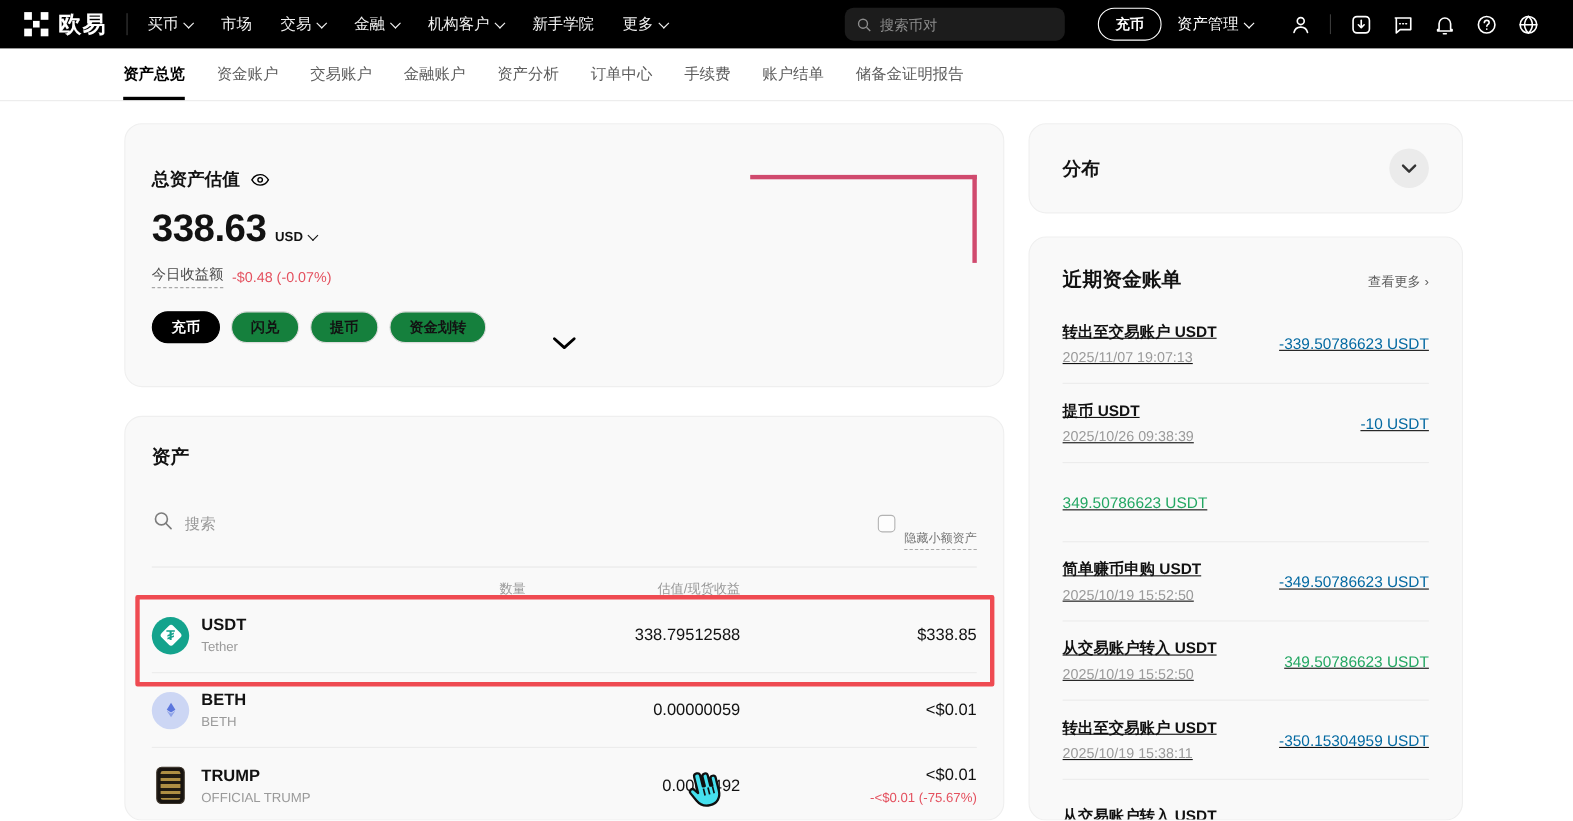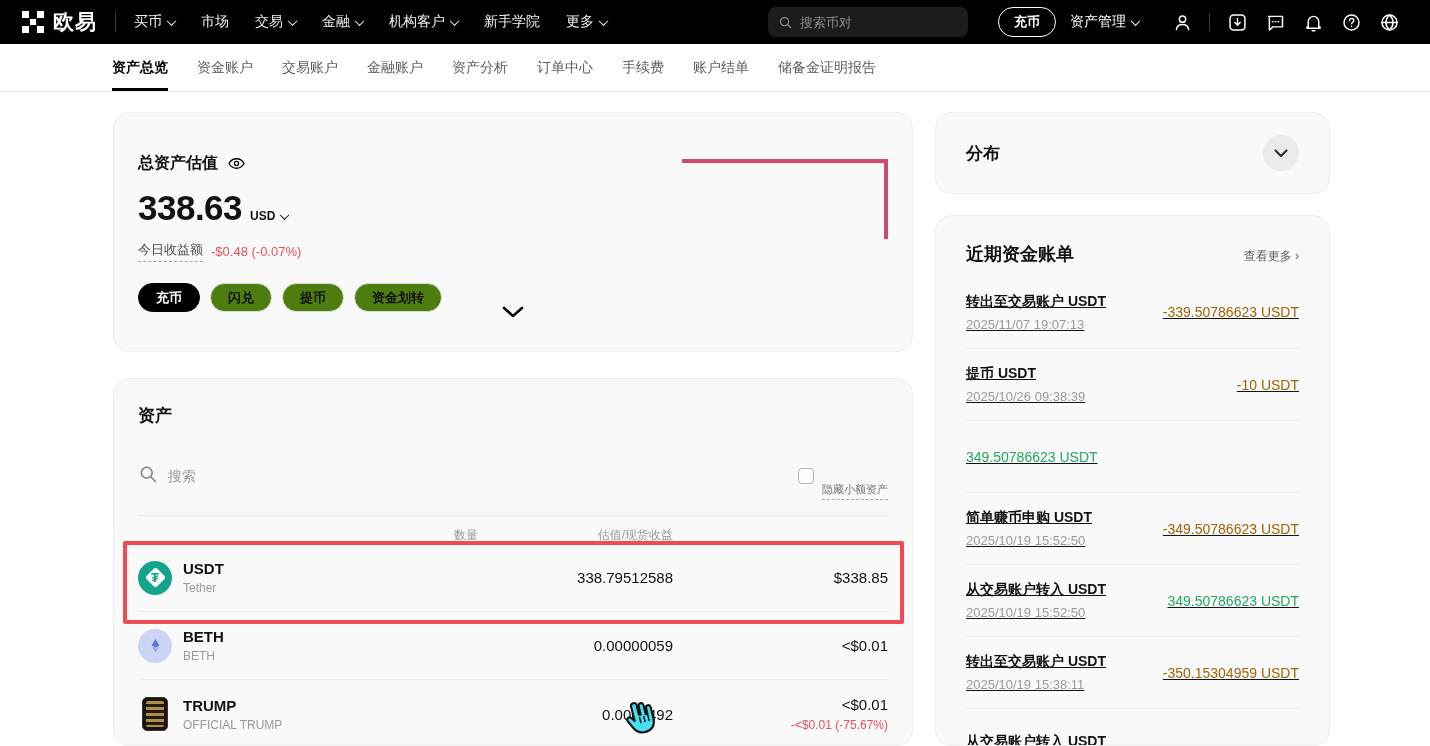--- a/index.html
+++ b/index.html
@@ -45,21 +45,21 @@
   .sum-title { font-size:16px; font-weight:700; }
   .eye { width:19px; height:19px; cursor:pointer; }
   .eye svg { width:19px; height:19px; stroke:#000; fill:none; stroke-width:1.6; }
   .sum-value-row { display:flex; align-items:baseline; gap:8px; margin-top:14px; }
   .sum-value { font-size:35px; font-weight:800; letter-spacing:-0.5px; }
   .sum-cur { font-size:12px; font-weight:800; display:flex; align-items:center; gap:6px; cursor:pointer; }
   .sum-pnl-row { margin-top:13px; font-size:13px; display:flex; gap:8px; align-items:center; }
   .pnl-label { color:#4b4b4b; border-bottom:1px dashed #a8a8a8; padding-bottom:2px; }
   .pnl-value { color:#e4515f; }
   .pill-row { display:flex; gap:10px; margin-top:21px; }
-  .pill { height:29px; padding:0 17px; border-radius:15px; font-size:13px; font-weight:700; display:flex; align-items:center; cursor:pointer; background:#4d7c0f; border:1px solid #dcdcdc; color:#121212; }
+  .pill { height:29px; padding:0 17px; border-radius:15px; font-size:13px; font-weight:700; display:flex; align-items:center; cursor:pointer; background:#15803d; border:1px solid #dcdcdc; color:#121212; }
   .pill.dark { background:#000; color:#fff; border-color:#000; }
   .card-chevron { position:absolute; left:50%; transform:translateX(-50%); top:192px; cursor:pointer; }
   .card-chevron svg { width:22px; height:14px; stroke:#000; stroke-width:2.6; fill:none; stroke-linecap:round; stroke-linejoin:round; }
   .annot-line-h { position:absolute; left:568px; top:46px; width:206px; height:4px; background:#d04a6e; }
   .annot-line-v { position:absolute; left:770px; top:46px; width:4px; height:80px; background:#d04a6e; }
 
   
   .card-assets { position:relative; margin-top:26px; height:368px; padding:25px 24px; overflow:hidden; }
   .assets-title { font-size:17px; font-weight:800; }
   .assets-search-row { display:flex; align-items:center; margin-top:24px; }
@@ -96,21 +96,21 @@
   .dist-btn svg { width:14px; height:9px; stroke:#333; stroke-width:2.2; fill:none; stroke-linecap:round; stroke-linejoin:round; }
   .card-bills { margin-top:21px; height:531px; padding:26px 30px 0 30px; overflow:hidden; }
   .bills-head { display:flex; align-items:baseline; justify-content:space-between; }
   .bills-title { font-size:18px; font-weight:800; }
   .bills-more { font-size:12px; color:#5c5c5c; cursor:pointer; white-space:nowrap; }
   .bill-item { display:flex; align-items:center; justify-content:space-between; height:72px;text-decoration:underline; }
   .bill-item + .bill-item { border-top:1px solid #ececec; }
   .bills-list { margin-top:10px; }
   .bill-title { font-size:14px; font-weight:700; }
   .bill-date { font-size:13px; color:#9a9a9a; margin-top:6px; }
-  .bill-amt { font-size:14px; color:#a16207; text-align:right; white-space:nowrap; }
+  .bill-amt { font-size:14px; color:#0369a1; text-align:right; white-space:nowrap; }
   .bill-amt.green { color:#23a763; }
 
   
   .cursor { position:absolute; left:620px; top:604px; width:44px; height:44px; z-index:60; transform:rotate(-14deg); pointer-events:none; }
 </style>
 </head>
 <body>
 
 <div class="navbar">
   <div class="logo">

